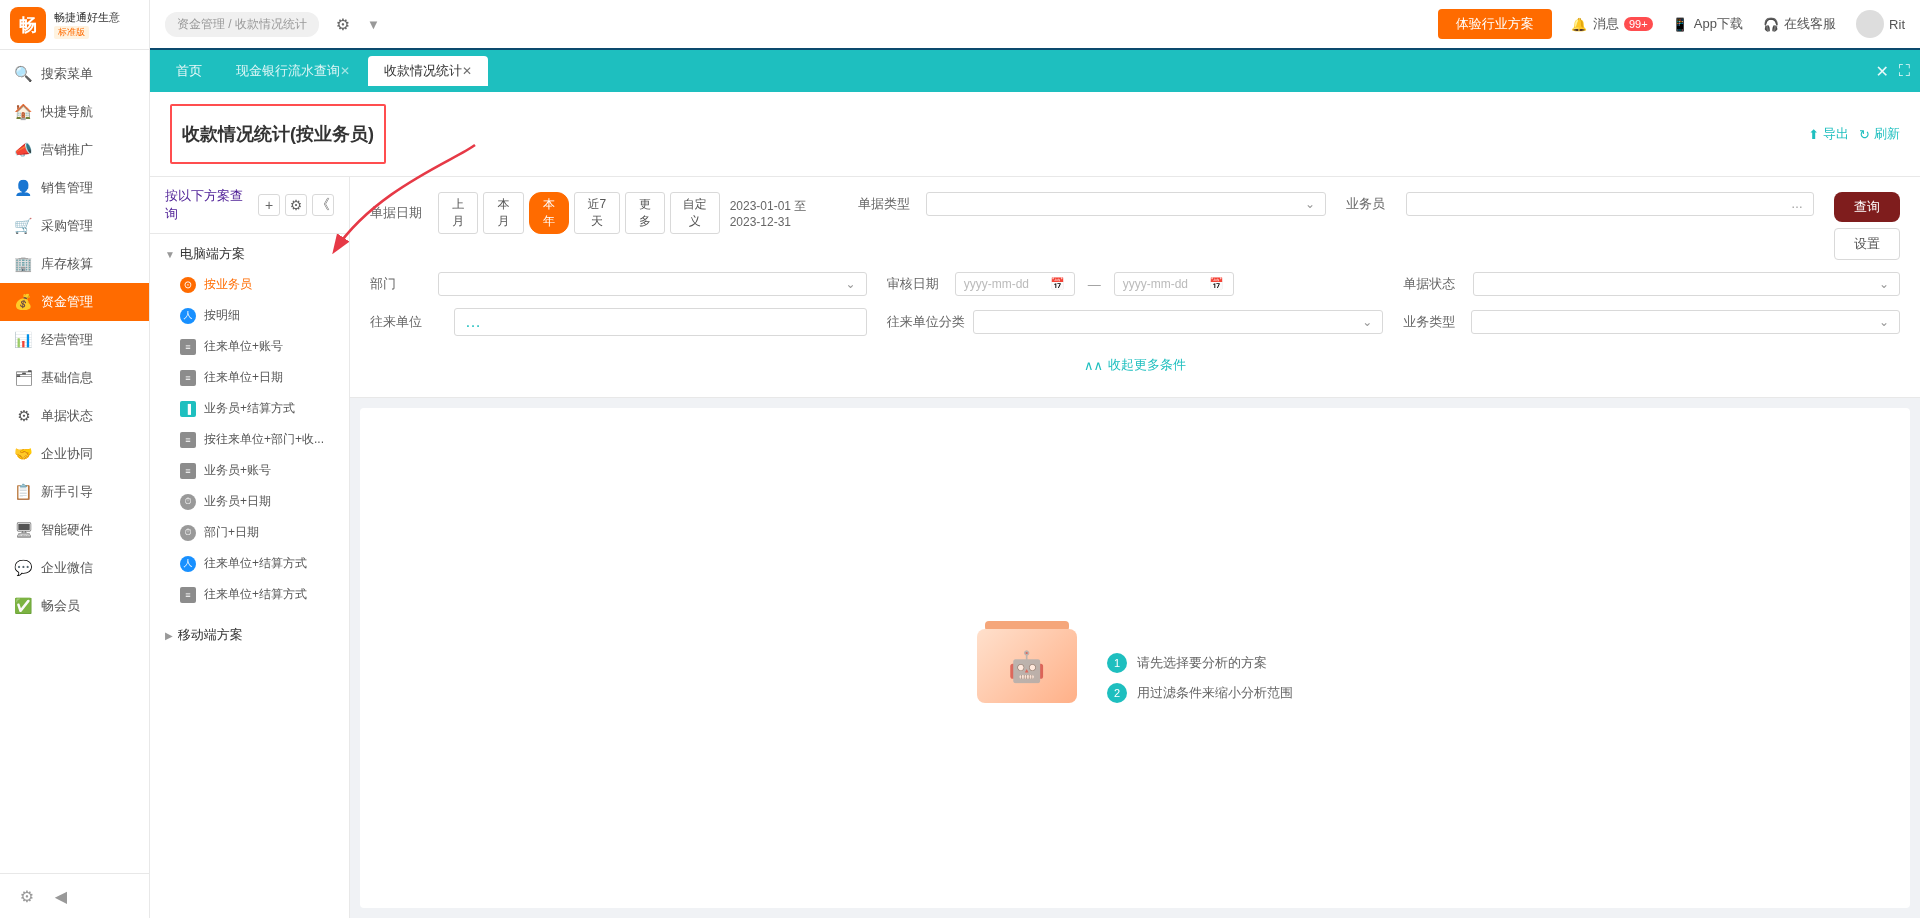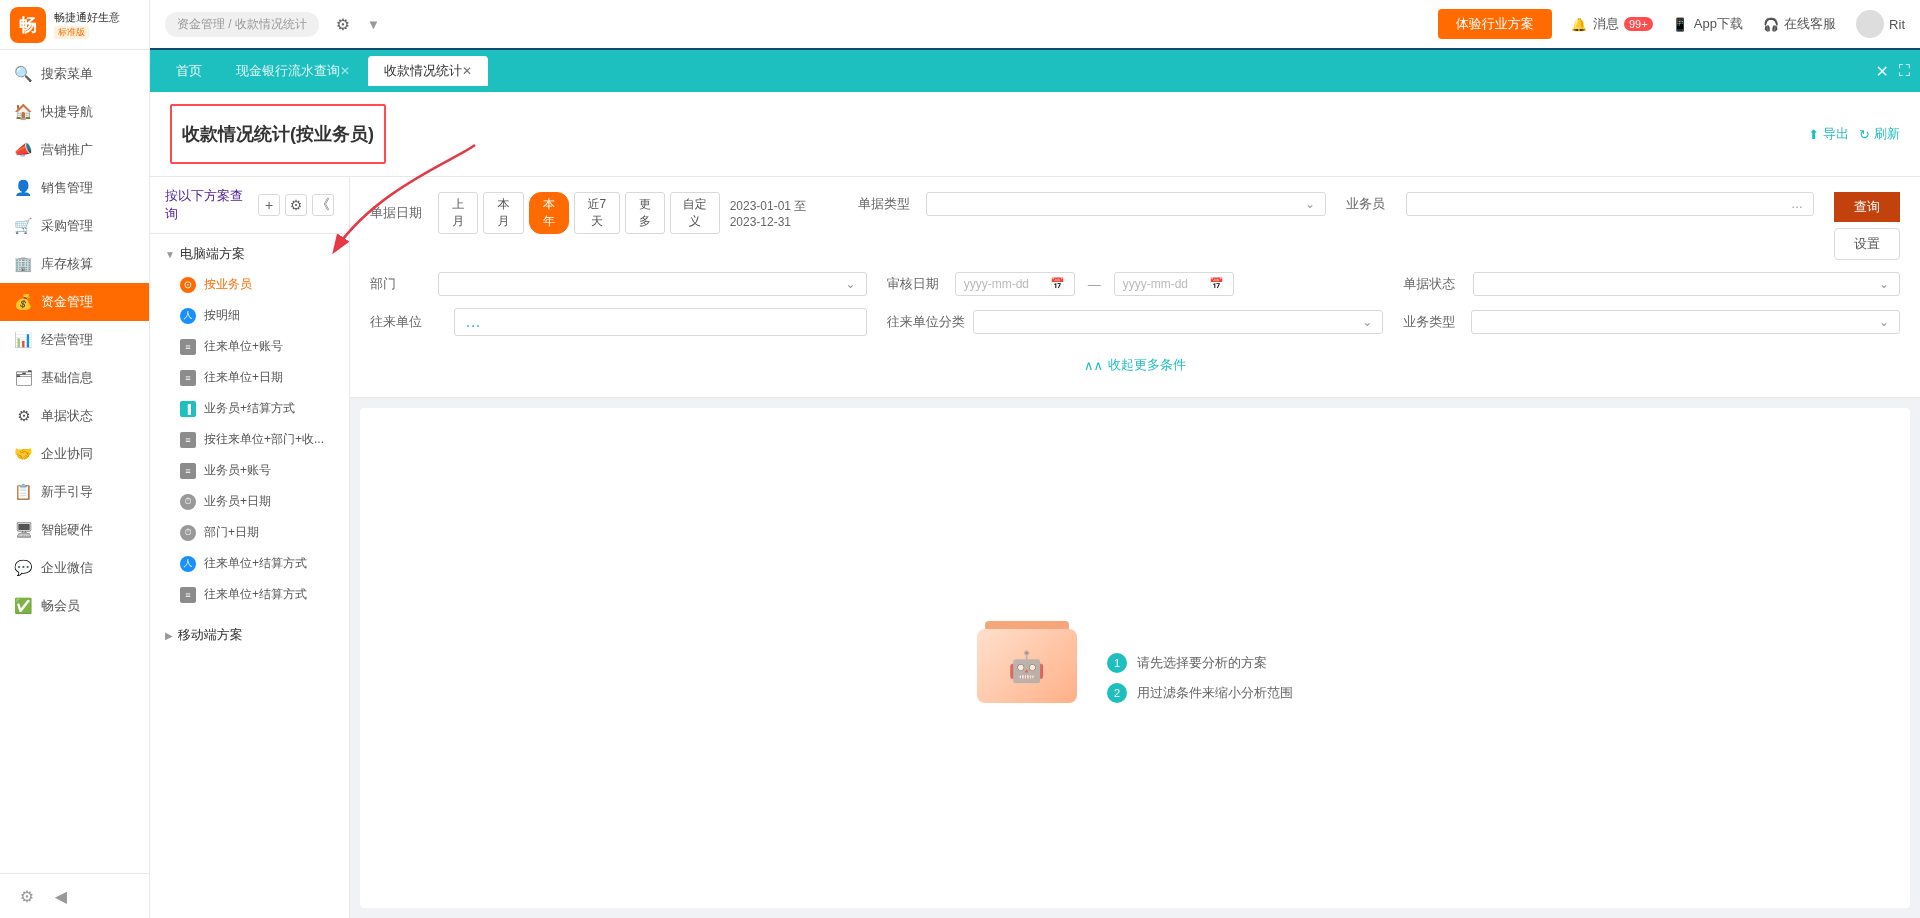--- a/index.html
+++ b/index.html
@@ -56,21 +56,21 @@
     .filter-date-group { display: flex; align-items: center; gap: 5px; }
     .date-btn { padding: 3px 10px; border: 1px solid #d9d9d9; background: #fff; border-radius: 3px; cursor: pointer; font-size: 12px; color: #555; }
     .date-btn.active { background: #ff6b00; color: #fff; border-color: #ff6b00; border-radius: 12px; }
     .date-range { font-size: 12px; color: #666; margin-left: 5px; }
     .filter-select { display: flex; align-items: center; border: 1px solid #d9d9d9; border-radius: 3px; padding: 4px 10px; min-width: 200px; cursor: pointer; font-size: 12px; color: #555; background: #fff; }
     .filter-select .select-arrow { margin-left: auto; color: #999; }
     .filter-input-date { display: flex; align-items: center; border: 1px solid #d9d9d9; border-radius: 3px; padding: 4px 8px; min-width: 130px; font-size: 12px; color: #bbb; background: #fff; }
     .filter-input-date .cal-icon { margin-left: auto; color: #999; }
     .date-separator { color: #999; padding: 0 5px; }
     .dots-btn { color: #1ebfbf; cursor: pointer; font-size: 16px; }
-    .query-btn { background: #c2410c; color: #fff; border: none; padding: 6px 20px; border-radius: 0; cursor: pointer; font-size: 13px; }
+    .query-btn { background: #7f1d1d; color: #fff; border: none; padding: 6px 20px; border-radius: 8px; cursor: pointer; font-size: 13px; }
     .settings-btn { border: 1px solid #d9d9d9; background: #fff; color: #555; padding: 6px 16px; border-radius: 4px; cursor: pointer; font-size: 13px; }
     .filter-actions { display: flex; flex-direction: column; gap: 6px; margin-left: auto; }
     .collapse-btn { display: flex; align-items: center; justify-content: center; gap: 5px; color: #1ebfbf; cursor: pointer; font-size: 13px; padding: 8px 0; }
 
     
     .left-panel { width: 200px; background: #fff; border-right: 1px solid #e8e8e8; flex-shrink: 0; overflow-y: auto; }
     .left-panel-header { display: flex; align-items: center; padding: 10px 15px; border-bottom: 1px solid #e8e8e8; gap: 5px; }
     .left-panel-title { font-size: 13px; color: #4c1d95; flex: 1; }
     .left-panel-btn { width: 22px; height: 22px; display: flex; align-items: center; justify-content: center; color: #666; cursor: pointer; font-size: 14px; border: 1px solid #d9d9d9; border-radius: 3px; }
     .schema-group { padding: 5px 0; }

